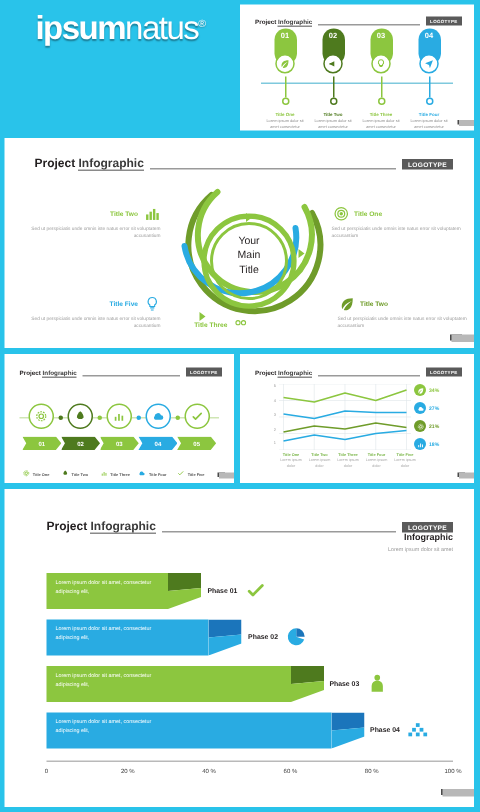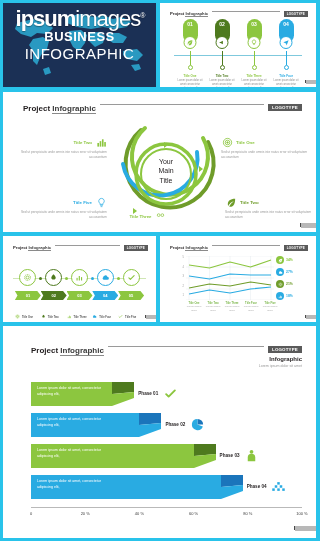--- a/index.html
+++ b/index.html
@@ -7,21 +7,21 @@
     width: 319px; height: 541px;
     background: #29c3ea;
     font-family: "Liberation Sans", sans-serif;
     overflow: hidden;
   }
   .page { position: relative; width: 319px; height: 541px; background: #29c3ea; }
 
   
   .slide { position: absolute; background: #ffffff; overflow: hidden; }
 
-  .slide-head { position: absolute; left: 0; right: 0; display: flex; align-items: flex-start; }
+  .slide-head { position: absolute; left: 0; right: 0; display: flex; align-items: flex-end; }
   .slide-title { font-weight: bold; color: #231f20; white-space: nowrap; }
   .slide-title .t2 { color: #3a3a3a; border-bottom: 1px solid #8a8a8a; padding-bottom: 0px; }
   .rule { flex: 1; height: 1px; background: #9a9a9a; margin: 0 4px; }
   .logotype {
     background: #5a5a5a; color: #ffffff; font-weight: bold;
     letter-spacing: .2px; text-align: center; white-space: nowrap;
   }
   .pagebadge { position: absolute; display: flex; align-items: center; }
   .pagebadge .num { background: #4a4a4a; color: #fff; text-align: center; }
   .pagebadge .bar { background: #b8b8b8; }
@@ -122,45 +122,23 @@
   .axis-tick { position: absolute; bottom: 22px; font-size: 4px; color: #3b3b3b; transform: translateX(-50%); }
   .bars-right { position: absolute; right: 14px; top: 30px; text-align: right; }
   .bars-right .h { font-size: 6px; font-weight: bold; color: #231f20; }
   .bars-right .p { font-size: 3.6px; color: #9a9a9a; margin-top: 2px; }
 </style>
 </head>
 <body>
 
 <div class="page">
 
-  <div class="slide" id="slide-cover">
-    <div class="map">
-      <svg viewBox="0 0 153 84" preserveAspectRatio="none">
-        <rect width="153" height="84" fill="#1b3055"></rect>
-        <g fill="#2a9fc7" opacity="0.95">
-          <path d="M14 20 L30 16 L44 19 L50 25 L44 31 L34 30 L28 34 L18 31 L12 26 Z"></path>
-          <path d="M30 36 L40 34 L46 38 L44 46 L38 52 L34 62 L30 58 L30 48 L26 42 Z"></path>
-          <path d="M62 14 L78 11 L92 14 L100 12 L110 16 L118 14 L128 18 L124 24 L112 26 L100 24 L88 26 L74 24 L64 20 Z"></path>
-          <path d="M66 28 L78 27 L84 32 L82 40 L76 48 L70 44 L66 36 Z"></path>
-          <path d="M86 30 L96 29 L102 33 L100 40 L92 44 L86 38 Z"></path>
-          <path d="M104 30 L116 30 L124 34 L120 40 L110 40 L104 36 Z"></path>
-          <path d="M120 48 L134 46 L140 52 L134 58 L124 56 L120 52 Z"></path>
-          <path d="M128 62 L136 61 L138 66 L132 68 Z"></path>
-          <path d="M40 66 L46 64 L48 70 L42 72 Z"></path>
-        </g>
-      </svg>
-    </div>
-    <div class="cover-text">
-      <div class="cover-l1">BUSINESS</div>
-      <div class="cover-l2">INFOGRAPHIC</div>
-    </div>
-  </div>
 
   <div class="watermark">
-    <b>ipsum</b><i>images</i><sup>®</sup>
+    <b>ipsum</b><i>natus</i><sup>®</sup>
   </div>
   <div class="watermark2"></div>
 
   <div class="slide" id="slide-timeline">
     <div class="slide-head" style="left:10px;right:8px;top:8px;">
       <div class="slide-title" style="font-size:4.2px;"><span>Project </span><span class="t2">Infographic</span></div>
       <div class="rule"></div>
       <div class="logotype" style="font-size:3px;padding:1px 3px;">LOGOTYPE</div>
     </div>
     <div class="tl-axis"></div>

